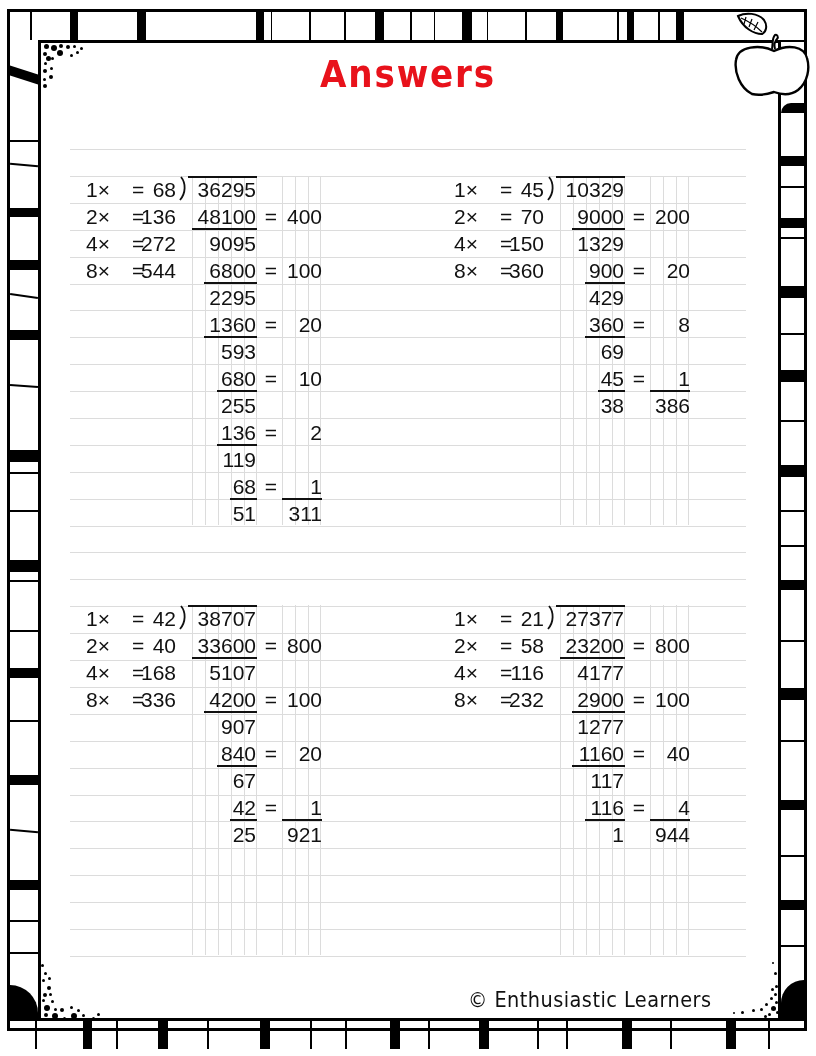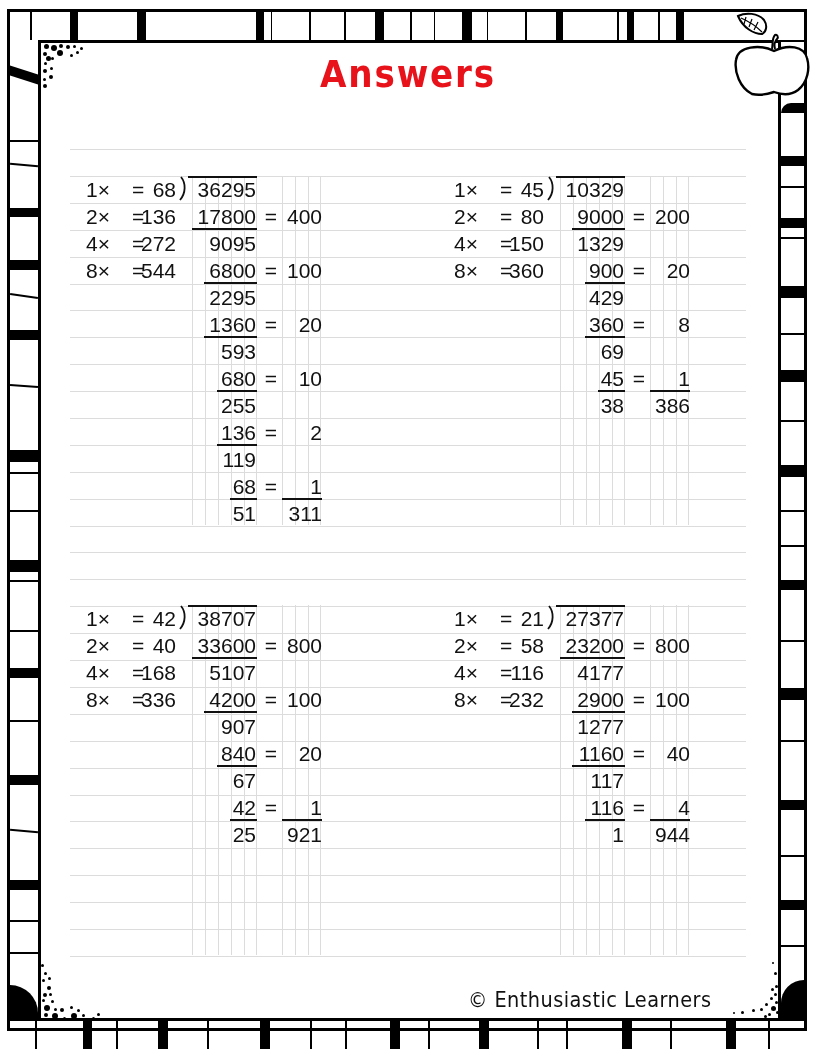--- a/index.html
+++ b/index.html
@@ -308,21 +308,21 @@
         <span class="val">68</span>
       </div>
     <span class="cell work">36295</span>
     </div>
   <div class="row" style="top:27px">
       <div class="mult">
         <span class="lab">2×</span>
         <span class="eq">=</span>
         <span class="val">136</span>
       </div>
-    <span class="cell work">17800</span>
+    <span class="cell work">48100</span>
     <span class="cell eqs">=</span>
     <span class="cell quot">400</span>
     </div>
   <div class="subline" style="left:122px;top:52px;width:65px"></div>
   <div class="row" style="top:54px">
       <div class="mult">
         <span class="lab">4×</span>
         <span class="eq">=</span>
         <span class="val">272</span>
       </div>
@@ -393,21 +393,21 @@
         <span class="lab">1×</span>
         <span class="eq">=</span>
         <span class="val">45</span>
       </div>
     <span class="cell work">10329</span>
     </div>
   <div class="row" style="top:27px">
       <div class="mult">
         <span class="lab">2×</span>
         <span class="eq">=</span>
-        <span class="val">80</span>
+        <span class="val">70</span>
       </div>
     <span class="cell work">9000</span>
     <span class="cell eqs">=</span>
     <span class="cell quot">200</span>
     </div>
   <div class="subline" style="left:134px;top:52px;width:53px"></div>
   <div class="row" style="top:54px">
       <div class="mult">
         <span class="lab">4×</span>
         <span class="eq">=</span>

